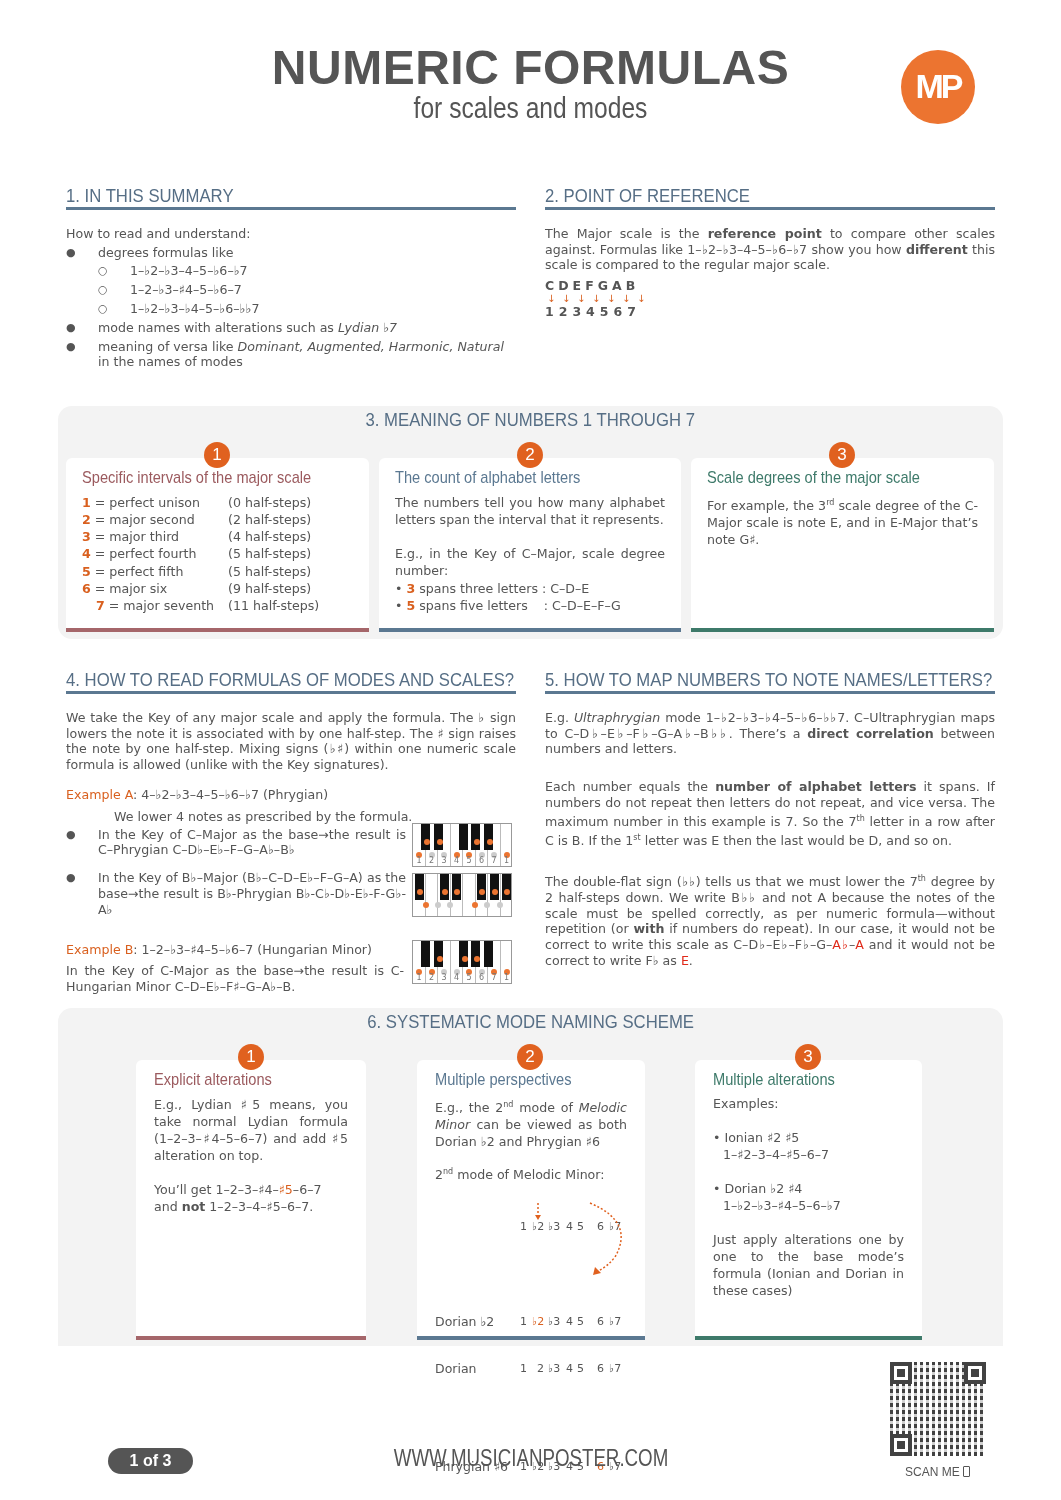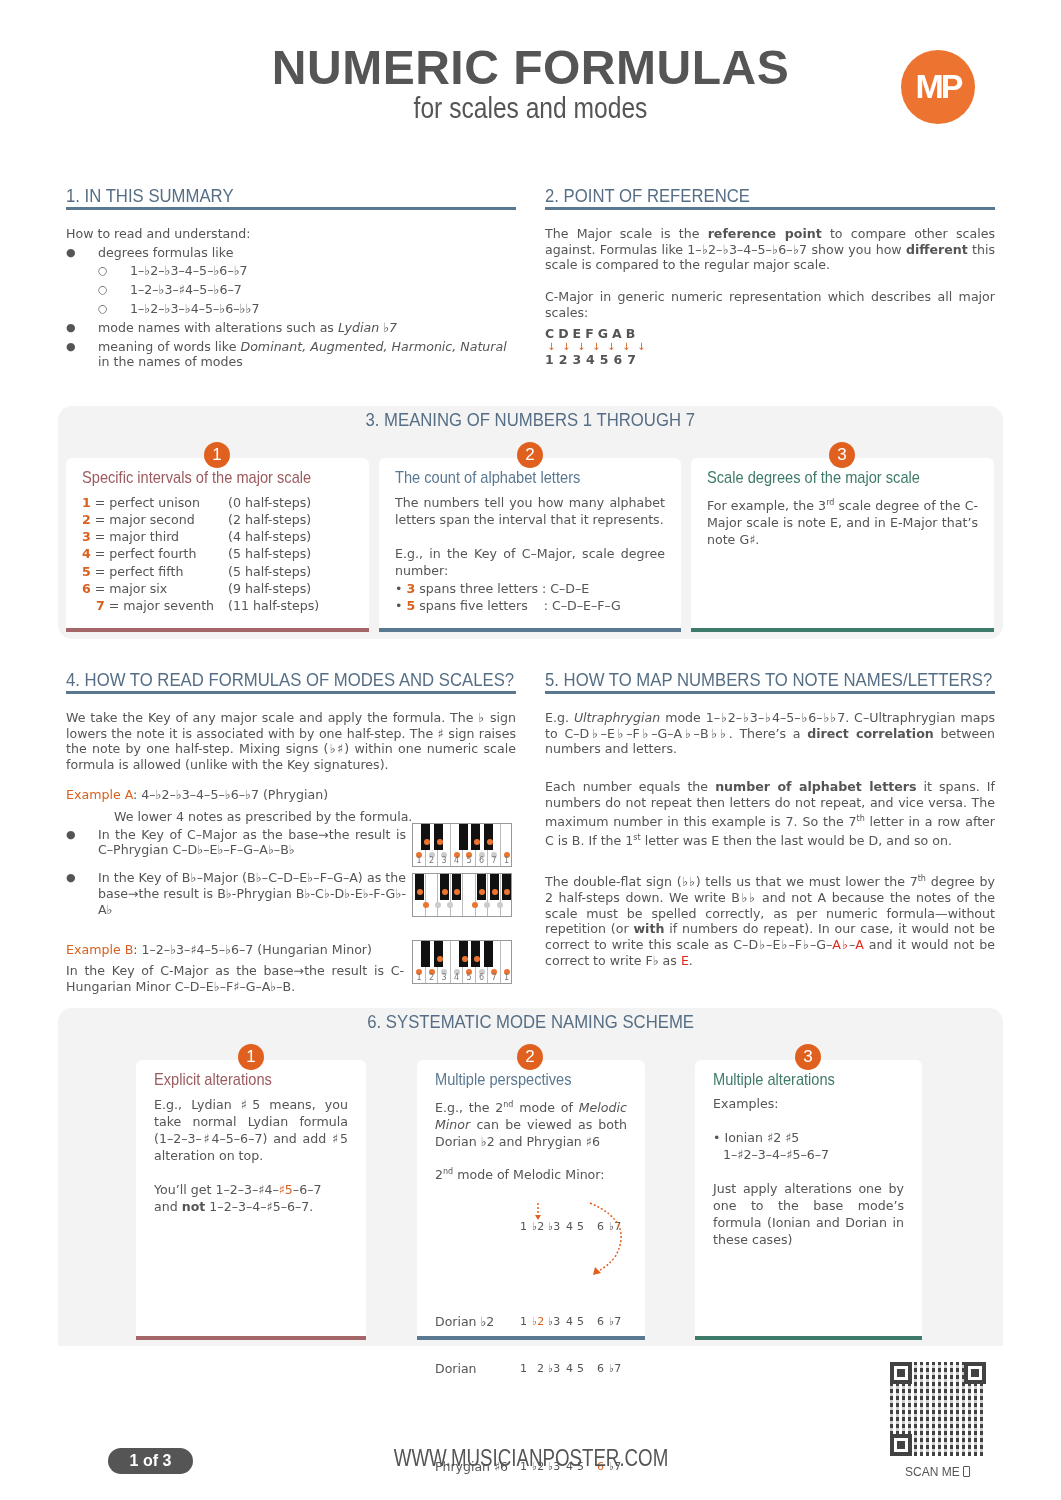--- a/index.html
+++ b/index.html
@@ -62,28 +62,27 @@
   <ul class="bullets" style="margin-top:3px;">
     <li style="margin-bottom:3px;"><span>degrees formulas like</span></li>
   </ul>
   <ul class="sub">
     <li style="margin-bottom:3px;">1–♭2–♭3–4–5–♭6–♭7</li>
     <li style="margin-bottom:3px;">1–2–♭3–♯4–5–♭6–7</li>
     <li style="margin-bottom:3px;">1–♭2–♭3–♭4–5–♭6–♭♭7</li>
   </ul>
   <ul class="bullets">
     <li style="margin-bottom:3px;"><span>mode names with alterations such as</span> <i>Lydian ♭7</i></li>
-    <li><span>meaning of words like</span> <i>Dominant, Augmented, Harmonic, Natural</i><span> in the names of modes</span></li>
+    <li><span>meaning of versa like</span> <i>Dominant, Augmented, Harmonic, Natural</i><span> in the names of modes</span></li>
   </ul>
 </div>
 
 <div class="abs" style="left:545px; top:188px; width:450px;">
   <div class="sec-h"><span>2. POINT OF REFERENCE</span></div>
   <div class="p" style="margin-top:16px;"><span>The Major scale is the </span><b>reference point</b><span> to compare other scales against. Formulas like 1–♭2–♭3–4–5–♭6–♭7 show you how </span><b>different</b><span> this scale is compared to the regular major scale.</span></div>
-  <div class="p" style="margin-top:16px;">C-Major in generic numeric representation which describes all major scales:</div>
   <div style="margin-top:6px; font-weight:bold; letter-spacing:4px; font-size:12.5px; line-height:13px;">
     <div class="mono-row">
       <span>C</span>
         <span>D</span>
         <span>E</span>
         <span>F</span>
         <span>G</span>
         <span>A</span>
         <span>B</span>
     </div>
@@ -313,20 +312,24 @@
   </div>
   <div class="abs badge" style="left:459px; top:36px;">2</div>
 
   <div class="abs card b-green" style="left:637px; top:52px; width:227px; height:280px; padding:12px 18px;">
     <div class="card-title c-green">Multiple alterations</div>
     <div style="margin-top:-2px;">Examples:</div>
     <div style="margin-top:17px; line-height:17px;">
         <div>• Ionian ♯2 ♯5</div>
         <div style="padding-left:10px;">1–♯2–3–4–♯5–6–7</div>
       </div>
+    <div style="margin-top:17px; line-height:17px;">
+        <div>• Dorian ♭2 ♯4</div>
+        <div style="padding-left:10px;">1–♭2–♭3–♯4–5–6–♭7</div>
+      </div>
     <div class="p" style="margin-top:17px; line-height:17px;">Just apply alterations one by one to the base mode’s formula (Ionian and Dorian in these cases)</div>
   </div>
   <div class="abs badge" style="left:737px; top:36px;">3</div>
 </div>
 
 <div class="abs footer-pill">1 of 3</div>
 <div class="abs footer-url"><span>WWW.MUSICIANPOSTER.COM</span></div>
 <div class="abs qr">
   <div class="qr-inner"></div>
   <div class="qr-finder" style="left:0;top:0;"></div>

